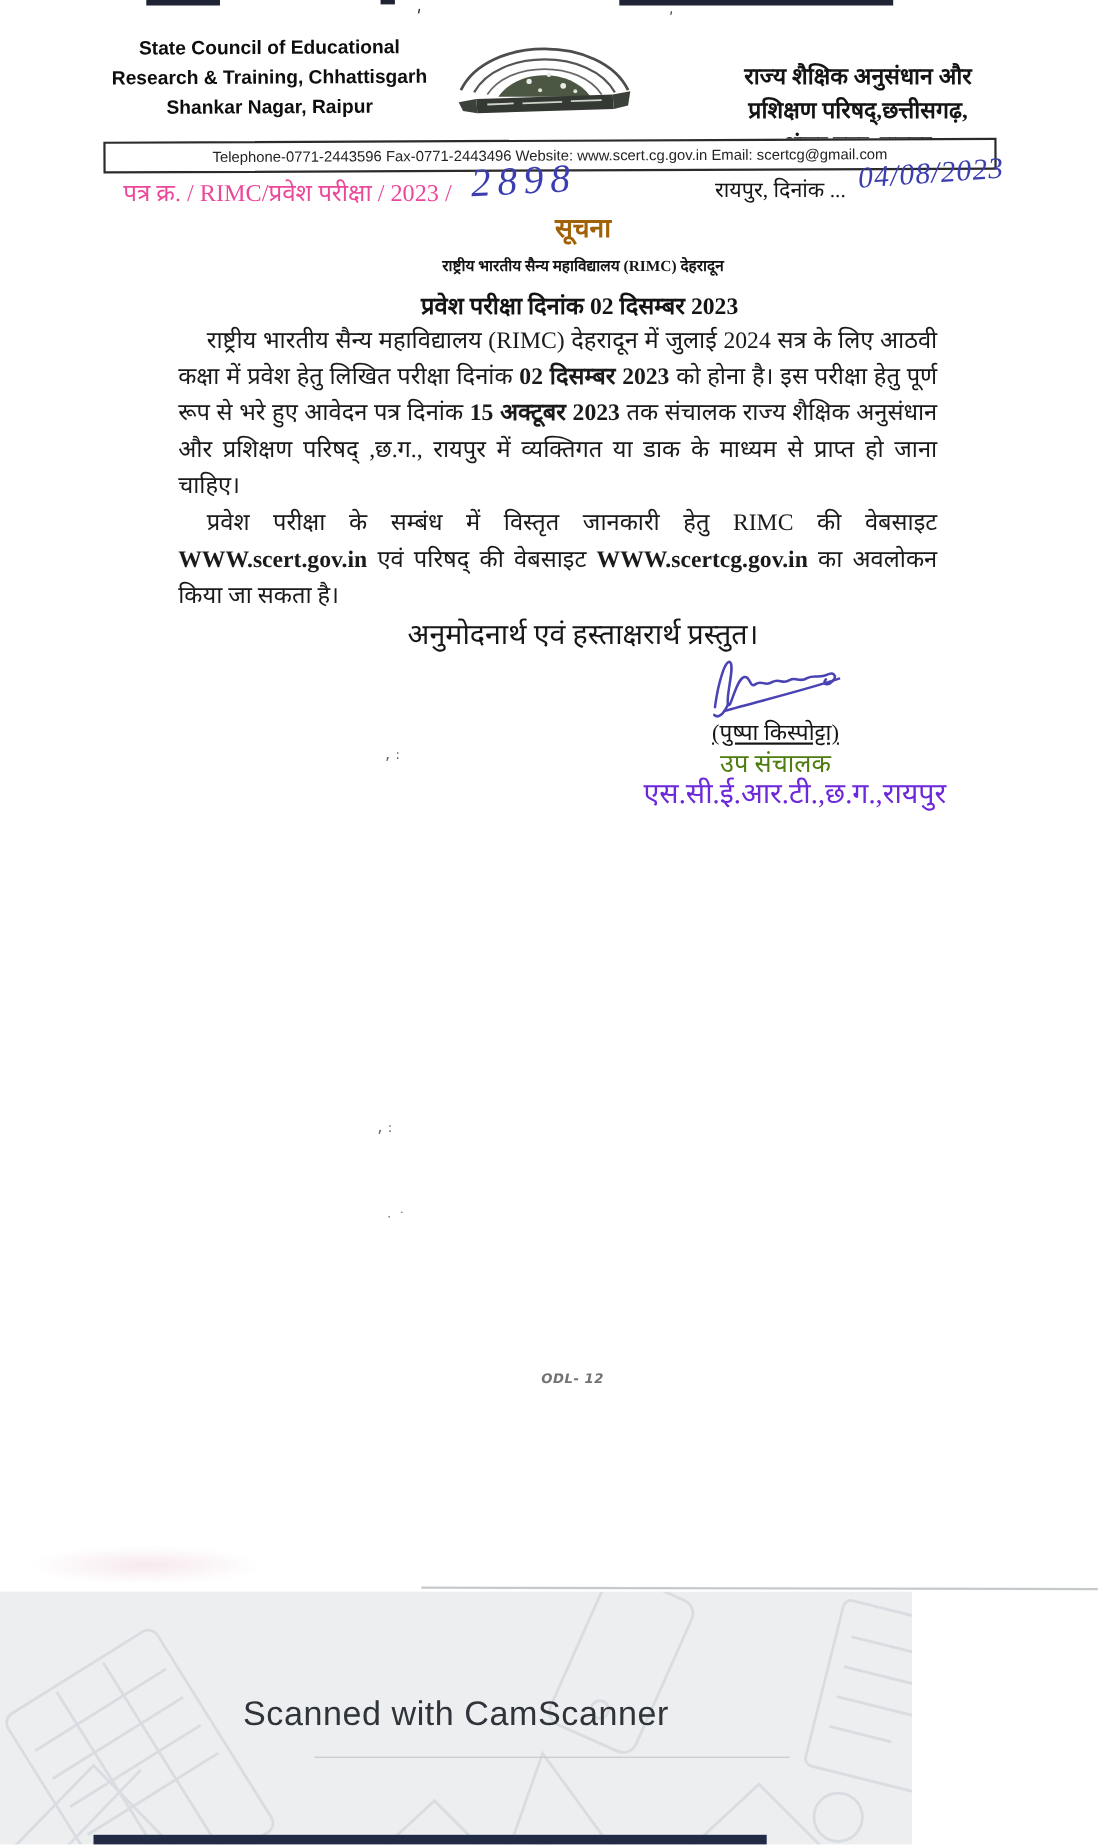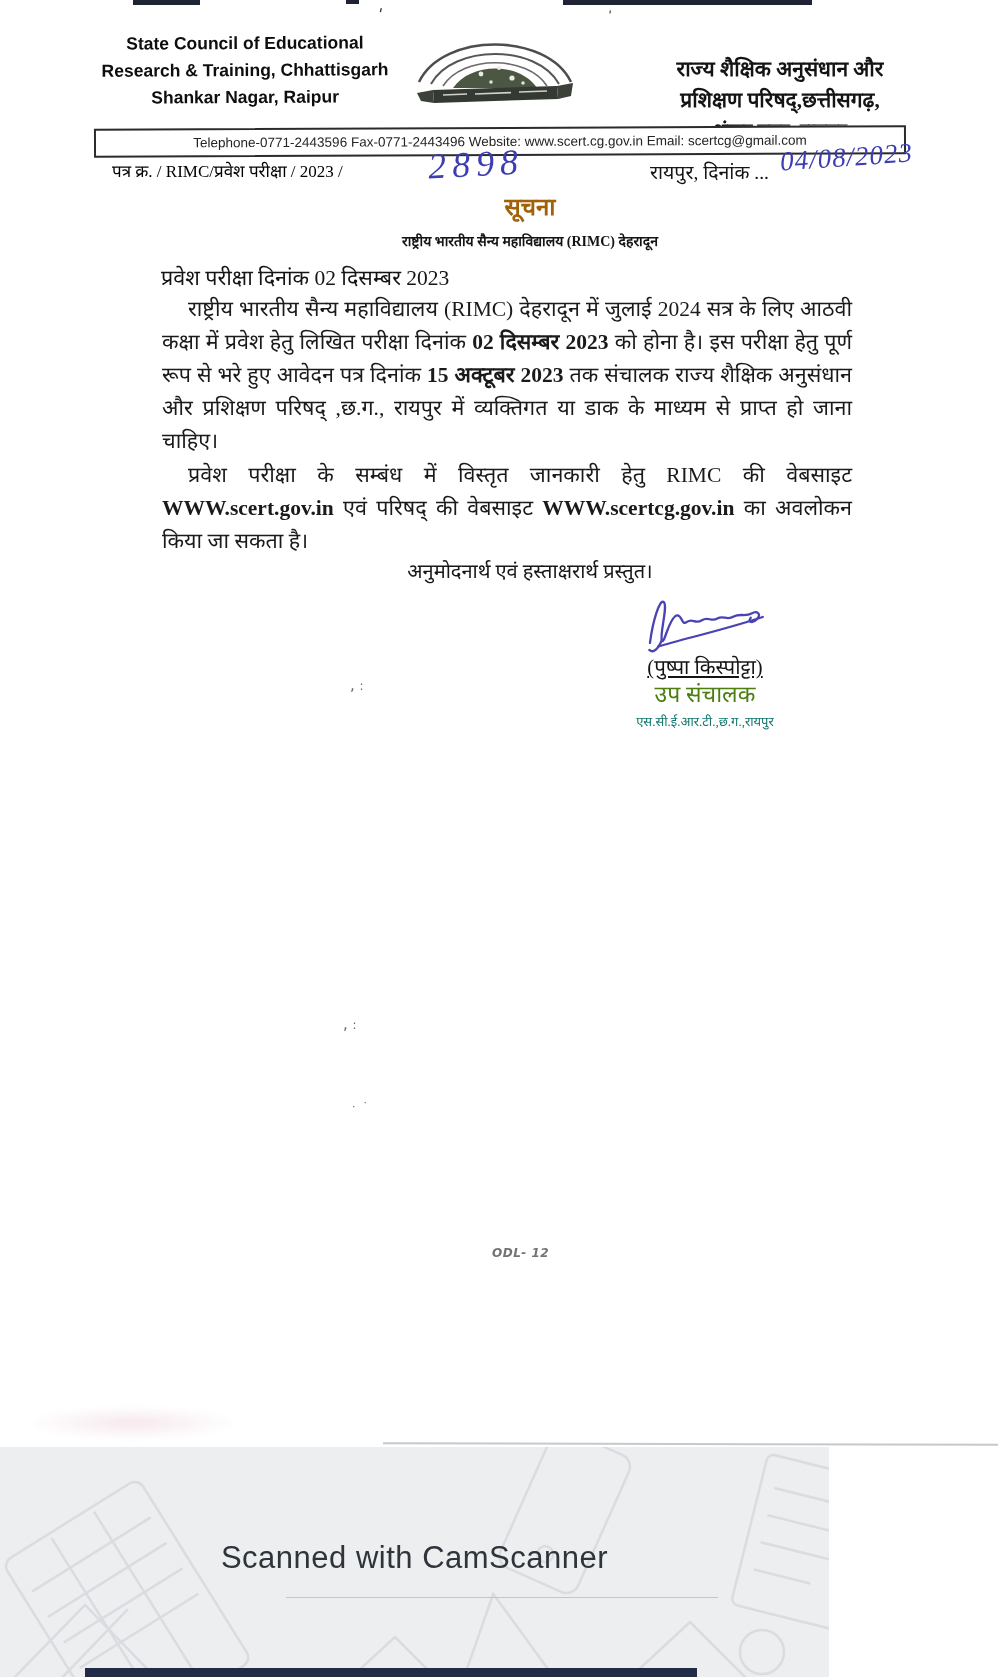--- a/index.html
+++ b/index.html
@@ -15,44 +15,44 @@
     font-family:"Liberation Sans",sans-serif;font-weight:bold;font-size:17.5px;line-height:27px;color:#0e0e0e;transform:rotate(-.3deg);}
   .lh-right{position:absolute;left:612px;top:27px;width:336px;text-align:center;
     font-size:21px;line-height:31px;color:#141414;font-weight:bold;margin-top:27px;}
   .logo{position:absolute;left:415px;top:20px;width:160px;height:102px;}
 
   .contact-box{position:absolute;left:94px;top:127px;width:808px;height:25px;
     border:2px solid #2b2b2b;display:flex;align-items:center;justify-content:center;
     font-family:"Liberation Sans",sans-serif;font-size:13.5px;color:#242424;transform:rotate(-.25deg);background:#fff;}
 
   
-  .ref-label{position:absolute;left:112px;top:159px;font-size:17px;color:#000000;}
+  .ref-label{position:absolute;left:112px;top:159px;font-size:22px;color:#ec4899;}
   .hw{font-family:cursive;font-style:italic;color:#3b3db0;}
   .ref-num{position:absolute;left:428px;top:143px;font-size:36px;letter-spacing:6px;transform:rotate(-3deg);}
   .place-date{position:absolute;left:650px;top:158px;font-size:19.5px;color:#151515;}
   .date-hw{position:absolute;left:780px;top:142px;font-size:27px;letter-spacing:1px;transform:rotate(-4deg);}
 
   
   .title{position:absolute;left:150px;top:189px;width:760px;text-align:center;
     font-size:24px;font-weight:bold;color:#a16207;margin:0;}
   .hline1{position:absolute;left:150px;top:231px;width:760px;text-align:center;font-size:14px;font-weight:bold;color:#141414;}
-  .hline2{position:absolute;left:161px;top:262px;width:760px;font-size:21.5px;font-weight:normal;color:#141414;}
+  .hline2{position:absolute;left:147px;top:262px;width:760px;text-align:center;font-size:21.5px;font-weight:bold;color:#141414;}
   .para{position:absolute;left:162px;width:690px;font-size:21.5px;line-height:33px;color:#1a1a1a;
     text-align:justify;margin:0;}
   .p1{top:293px;text-indent:26px;}
   .p2{top:459px;text-indent:26px;}
   .para b{font-weight:bold;margin-top:28px;}
-  .closing{position:absolute;left:150px;top:557px;width:760px;text-align:center;font-size:20px;color:#161616;}
+  .closing{position:absolute;left:150px;top:557px;width:760px;text-align:center;font-size:26px;color:#161616;}
 
   
   .sig-block{position:absolute;left:585px;top:592px;width:240px;text-align:center;}
   .sig-svg{display:block;margin:0 auto;width:132px;height:62px;}
   .sig-name{font-size:20.5px;color:#141414;line-height:27px;text-decoration:underline;}
   .sig-desig{font-size:23px;color:#4d7c0f;line-height:27px;}
-  .sig-org{font-size:13px;color:#0f766e;line-height:27px;white-space:nowrap;}
+  .sig-org{font-size:26px;color:#6d28d9;line-height:27px;white-space:nowrap;}
 
   .odl{position:absolute;left:492px;top:1246px;font-family:"DejaVu Sans",sans-serif;
     font-style:italic;font-weight:bold;font-size:12px;color:#737373;letter-spacing:.5px;}
 
   .ink{position:absolute;color:#3d3d3d;font-size:15px;font-family:"DejaVu Sans",sans-serif;opacity:.8;}
 
   
   .smudge{position:absolute;left:25px;top:1406px;width:215px;height:34px;border-radius:50%;
     background:radial-gradient(ellipse at center,#f0d9e3 0%,rgba(240,217,227,0) 70%);opacity:.6;filter:blur(2px);}
   .edge-line{position:absolute;left:383px;top:1443px;width:615px;height:2px;background:#8d939a;opacity:.5;transform:rotate(.12deg);}

